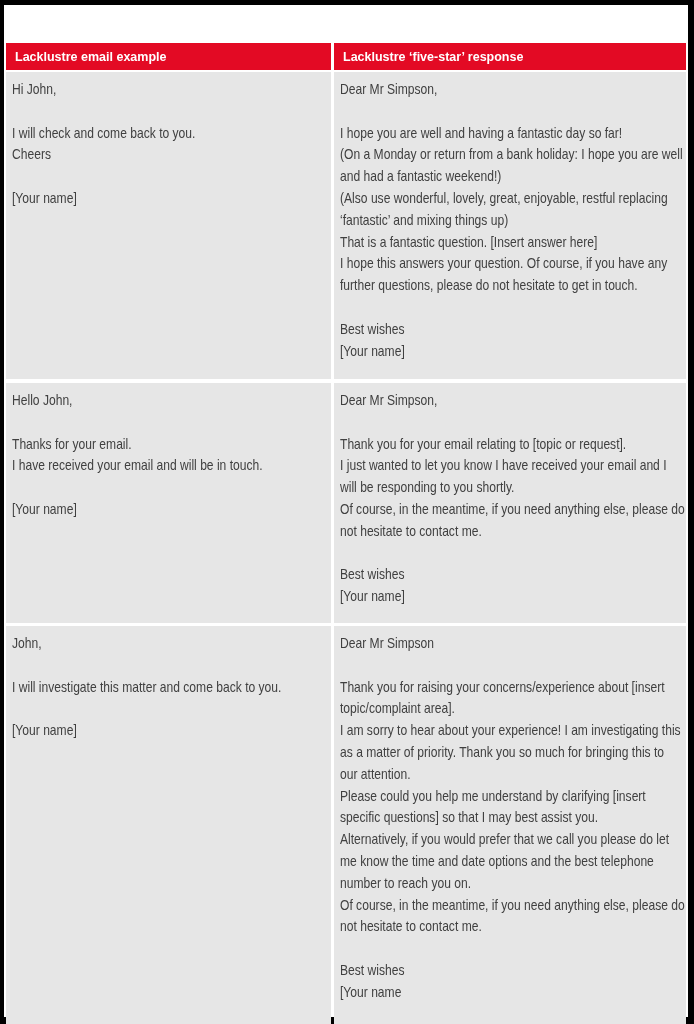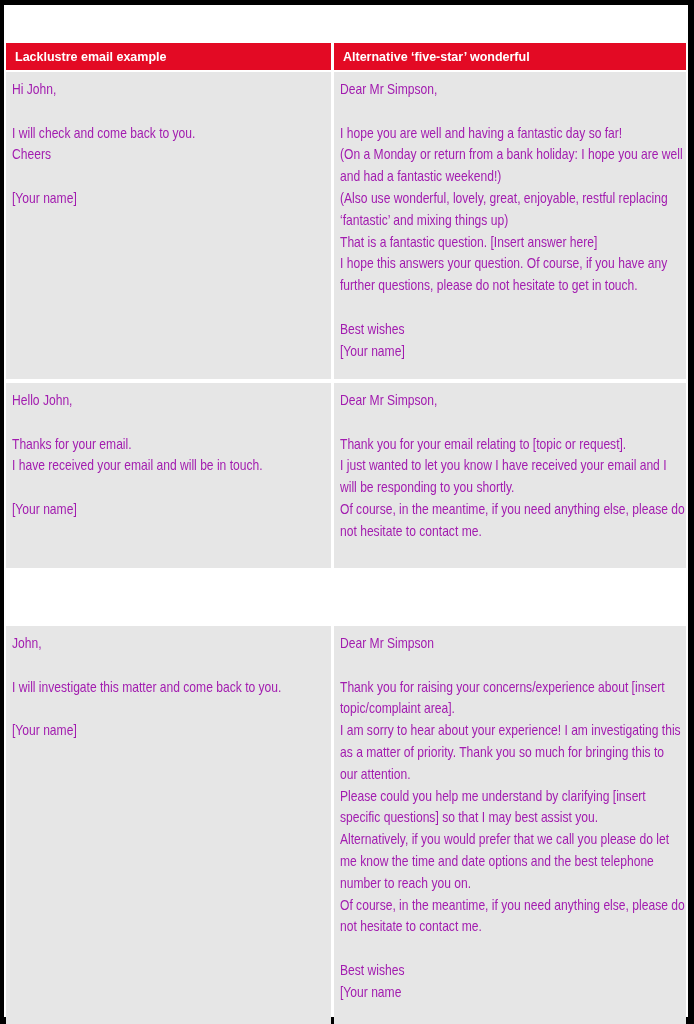--- a/index.html
+++ b/index.html
@@ -32,52 +32,52 @@
     background: #e30a24;
     color: #ffffff;
     font-weight: bold;
     font-size: 12.5px;
     line-height: 29px;
     padding-left: 9px;
     white-space: nowrap;
   }
   .body-cell {
     background: #e6e6e6;
-    color: #a21caf;
+    color: #404040;
     padding: 7px 0 0 6px;
   }
   .lines {
     transform: scaleX(0.84);
     transform-origin: 0 0;
     width: 119%;
     font-size: 14.4px;
     line-height: 21.8px;
   }
   .line {
     display: block;
     white-space: nowrap;
     min-height: 21.8px;
   }
   .c1 { left: 2px;  width: 325px; }
   .c2 { left: 330px; width: 352px; }
   .h-row { top: 2px; height: 27px; }
   .r1 { top: 31px;  height: 307px; }
-  .r2 { top: 342px; height: 185px; }
+  .r2 { top: 342px; height: 240px; }
   .r3 { top: 585px; height: 416px; }
 </style>
 </head>
 <body>
 
 <div class="table">
 
   <div class="cell hdr c1 h-row">
     <span>Lacklustre email example</span>
   </div>
   <div class="cell hdr c2 h-row">
-    <span>Alternative ‘five-star’ wonderful</span>
+    <span>Lacklustre ‘five-star’ response</span>
   </div>
 
   <div class="cell body-cell c1 r1">
     <div class="lines">
       <span class="line">Hi John,</span>
       <span class="line"></span>
       <span class="line">I will check and come back to you.</span>
       <span class="line">Cheers</span>
       <span class="line"></span>
       <span class="line">[Your name]</span>

